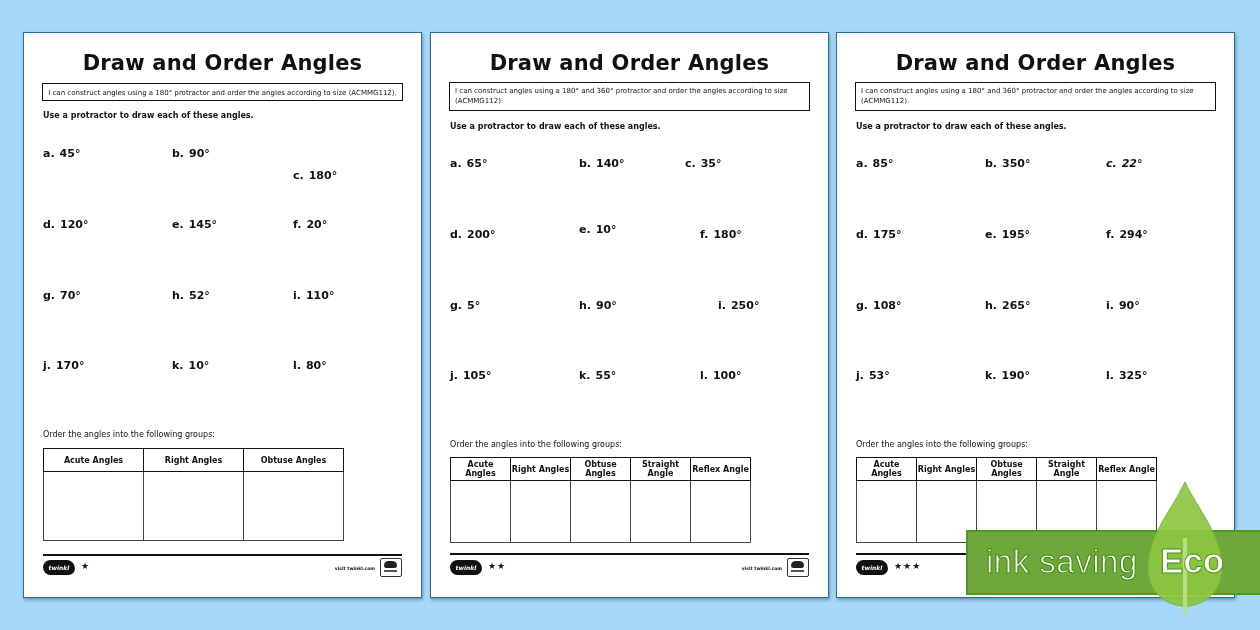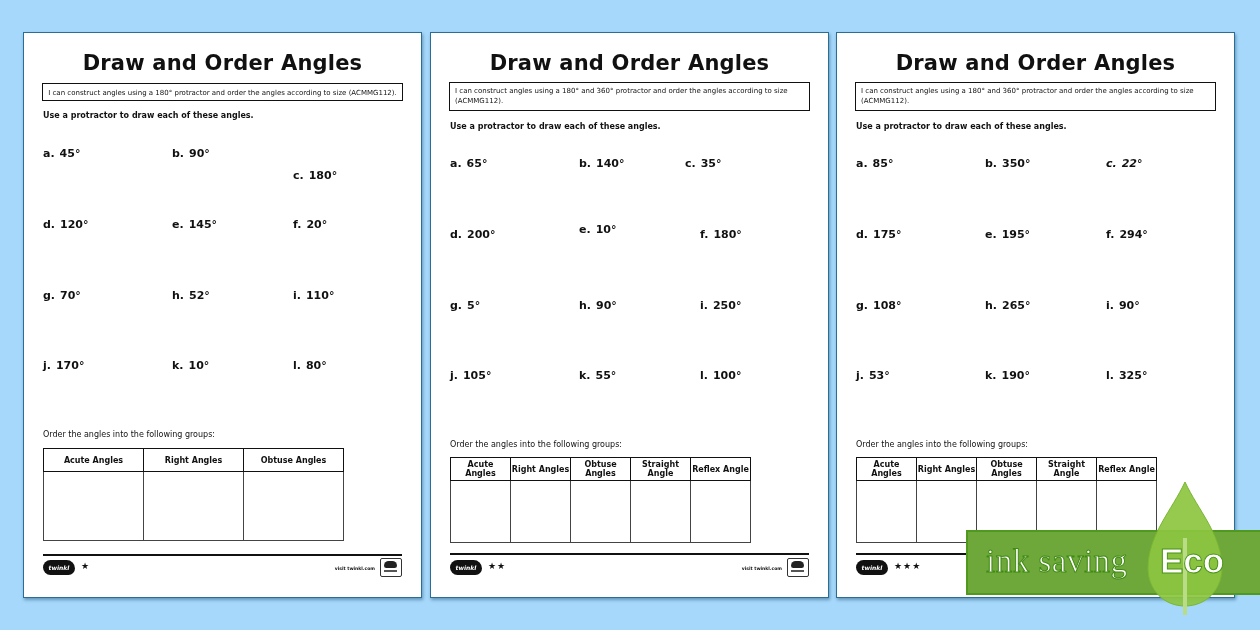--- a/index.html
+++ b/index.html
@@ -57,21 +57,21 @@
     content: ""; position: absolute; left: 3px; top: 11px; width: 13px; height: 2px;
     background: #555;
   }
   
   .eco-banner {
     position: absolute; left: 966px; top: 530px; width: 300px; height: 65px;
     background: #6ea83a; border: 2px solid #4f9a1e; border-right: none;
     box-sizing: border-box;
   }
   .eco-text {
-    position: absolute; left: 18px; top: 11px; font-family: Liberation Serif, serif;
+    position: absolute; left: 18px; top: 11px; font-family: Liberation Sans, sans-serif;
     font-size: 33px; color: #ffffff; -webkit-text-stroke: 1px #3f8a12; letter-spacing: 0.5px;
   }
   .leaf {
     position: absolute; left: 1146px; top: 480px; width: 78px; height: 135px;
   }
   .eco-word {
     position: absolute; left: 1160px; top: 541px; font-family: "Liberation Sans", sans-serif;
     font-size: 35px; font-weight: bold; color: #fff; -webkit-text-stroke: 1px #4b9418;
   }
 </style>
@@ -130,21 +130,21 @@
   <div class="angle" style="left:19px; top:124px;"><span class="lbl">a.</span><span>65°</span></div>
   <div class="angle" style="left:148px; top:124px;"><span class="lbl">b.</span><span>140°</span></div>
   <div class="angle" style="left:254px; top:124px;"><span class="lbl">c.</span><span>35°</span></div>
 
   <div class="angle" style="left:19px; top:195px;"><span class="lbl">d.</span><span>200°</span></div>
   <div class="angle" style="left:148px; top:190px;"><span class="lbl">e.</span><span>10°</span></div>
   <div class="angle" style="left:269px; top:195px;"><span class="lbl">f.</span><span>180°</span></div>
 
   <div class="angle" style="left:19px; top:266px;"><span class="lbl">g.</span><span>5°</span></div>
   <div class="angle" style="left:148px; top:266px;"><span class="lbl">h.</span><span>90°</span></div>
-  <div class="angle" style="left:269px; top:266px;"><span class="lbl">i.</span><span>250°</span></div>
+  <div class="angle" style="left:287px; top:266px;"><span class="lbl">i.</span><span>250°</span></div>
 
   <div class="angle" style="left:19px; top:336px;"><span class="lbl">j.</span><span>105°</span></div>
   <div class="angle" style="left:148px; top:336px;"><span class="lbl">k.</span><span>55°</span></div>
   <div class="angle" style="left:269px; top:336px;"><span class="lbl">l.</span><span>100°</span></div>
 
   <div class="order-label" style="top:407px;">Order the angles into the following groups:</div>
   <table class="groups" style="top:424px;">
     <tbody>
         <tr>
       <th>Acute Angles</th>

